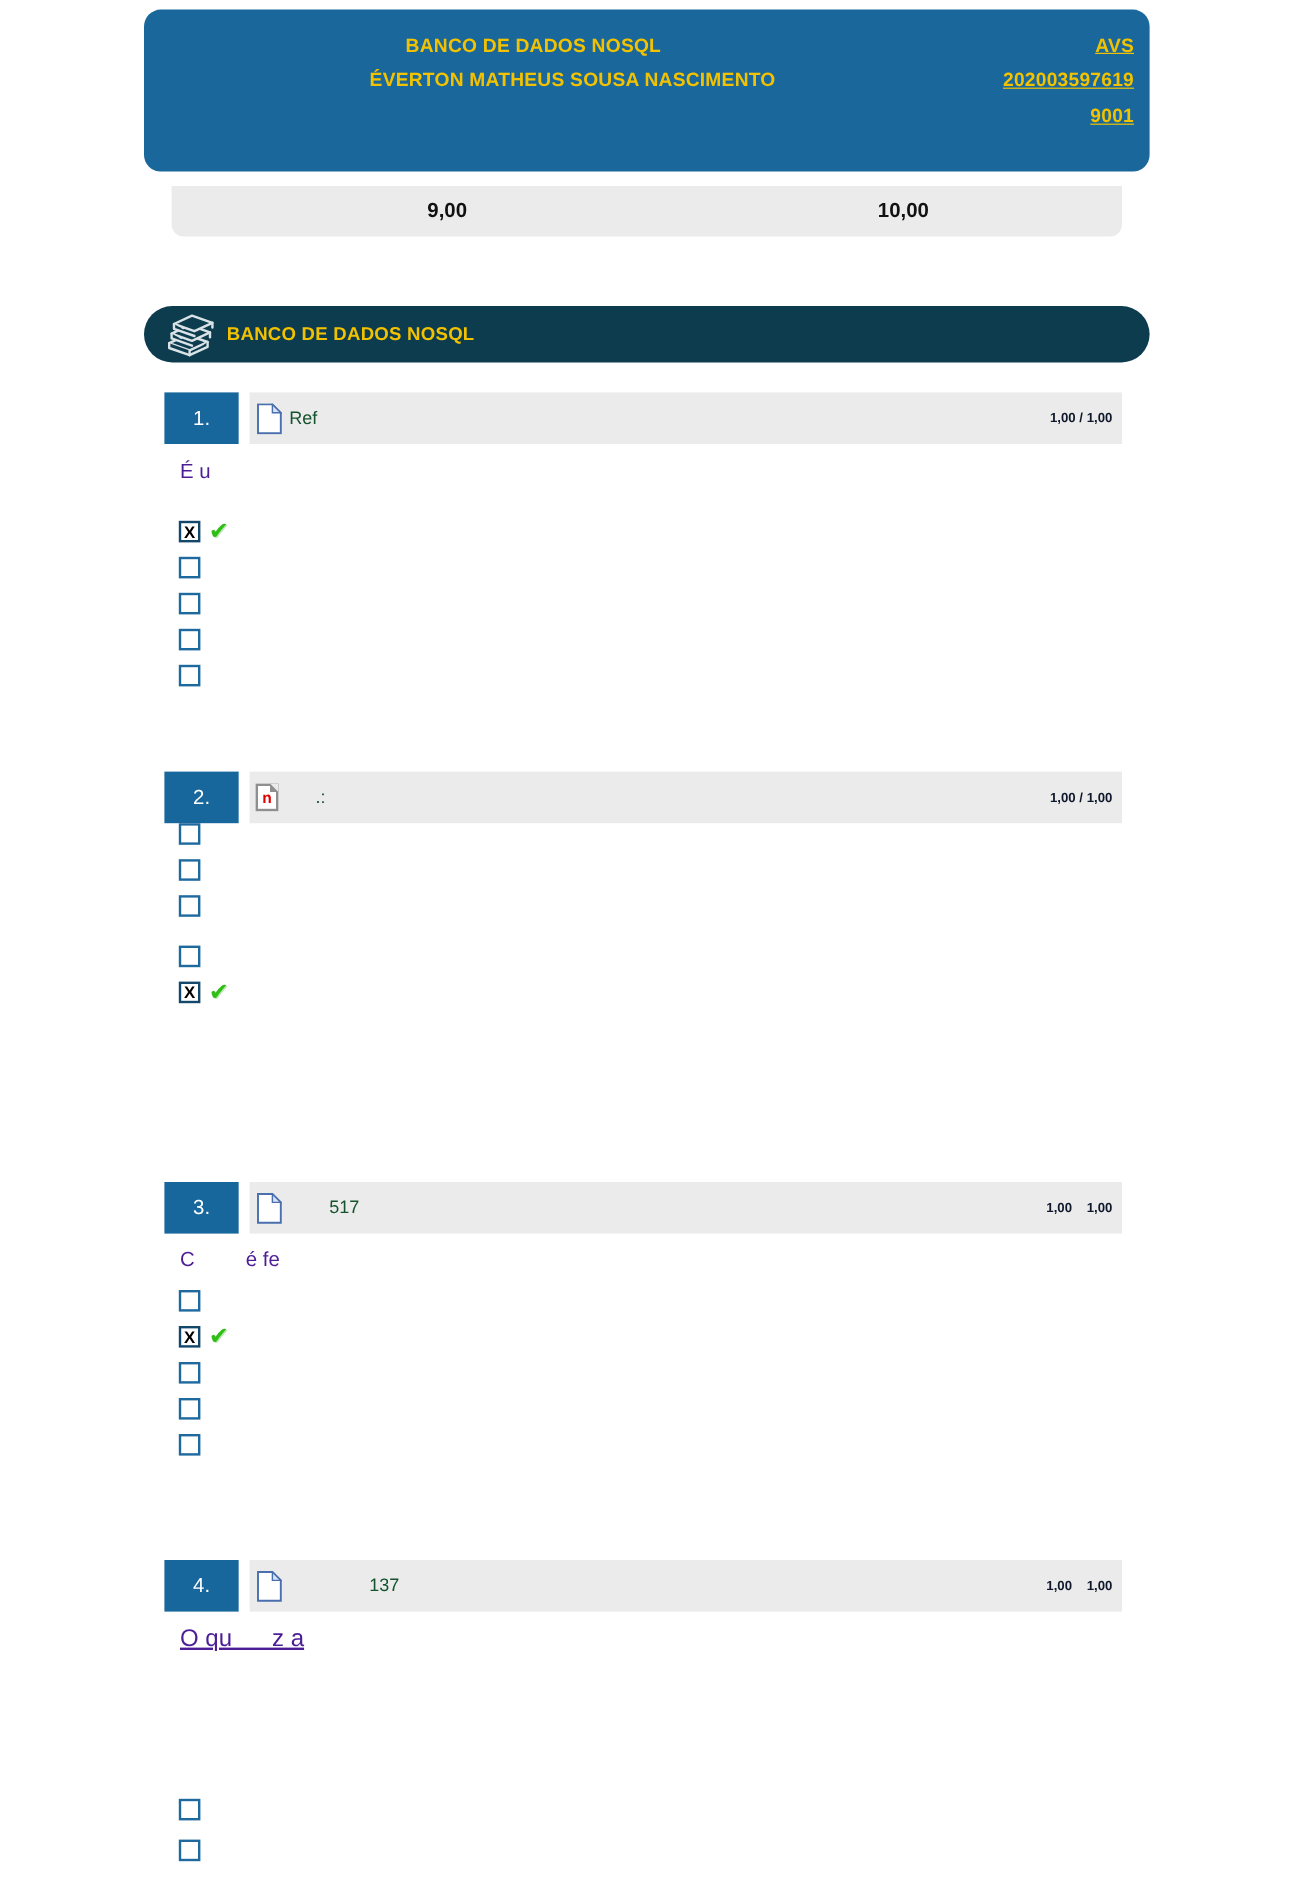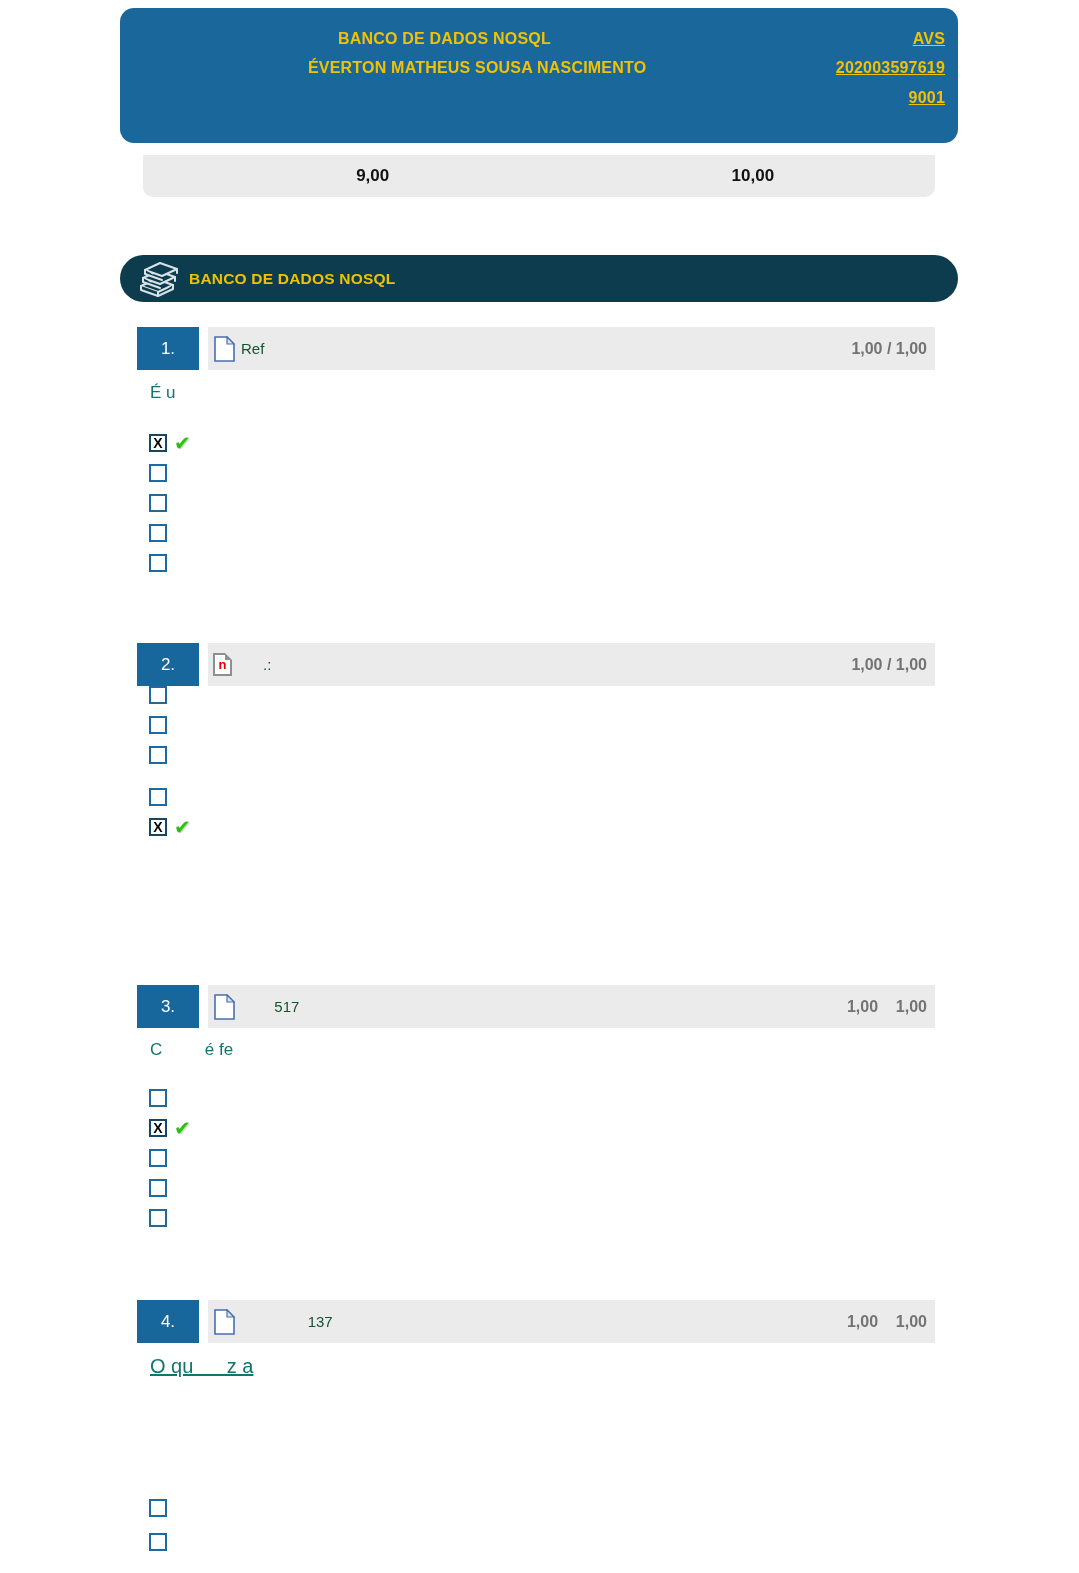--- a/index.html
+++ b/index.html
@@ -39,26 +39,26 @@
              justify-content:center; font-size:17px; flex:0 0 62px; }
   .q-gap { width:9px; flex:0 0 9px; background:#fff; }
   .q-bar { flex:1; background:#ebebeb; display:flex; align-items:center; }
   .doc-svg { margin-left:5px; display:flex; }
   .note-icon { margin-left:5px; width:19px; height:23px; border:2px solid #8f8f8f; background:#fff;
                color:#e00000; font-weight:bold; font-size:13px; display:flex; align-items:center;
                justify-content:center; position:relative; }
   .note-icon::after { content:""; position:absolute; top:-2px; right:-2px; border-style:solid;
                       border-width:0 7px 7px 0; border-color:#ebebeb #ebebeb #8f8f8f #8f8f8f; }
   .q-ref { color:#14532d; font-size:15px; margin-left:6px; white-space:pre; }
-  .q-score { margin-left:auto; margin-right:8px; font-weight:bold; font-size:16px; color:#737373; white-space:pre; }
+  .q-score { margin-left:auto; margin-right:8px; font-weight:bold; font-size:11px; color:#0f172a; white-space:pre; }
 
   .q-body { margin-left:12px; }
-  .q-text { font-size:17px; color:#0f766e; white-space:pre; margin:13px 0 31px 1px; }
+  .q-text { font-size:17px; color:#4c1d95; white-space:pre; margin:13px 0 31px 1px; }
   #q2 .q-text { margin-left:18px; margin-top:14px; margin-bottom:29px; }
-  #q3 .q-text { margin-top:12px; margin-bottom:29px; }
+  #q3 .q-text { margin-top:12px; margin-bottom:15px; }
   #q4 .q-text { font-size:20px; margin-top:12px; margin-bottom:121px;text-decoration:underline; }
 
   .opt { display:flex; align-items:center; height:18px; margin-bottom:12px; }
   #q2 .opt:nth-child(4) { margin-top:24px; }
   #q4 .opt { margin-bottom:16px; }
   .cb { width:18px; height:18px; border:2px solid #1e6a9e; background:#fff; display:inline-flex;
         align-items:center; justify-content:center; font-weight:bold; font-size:14px; color:#000;
         line-height:1; flex:0 0 18px; }
   .cb.checked { border-color:#14486b; }
   .tick { color:#2fbe17; font-size:20px; margin-left:7px; line-height:1;

